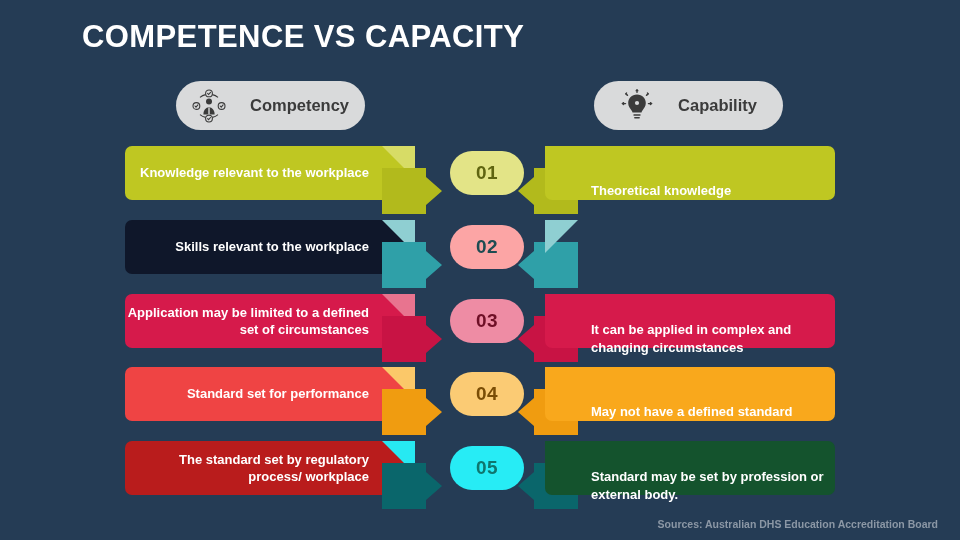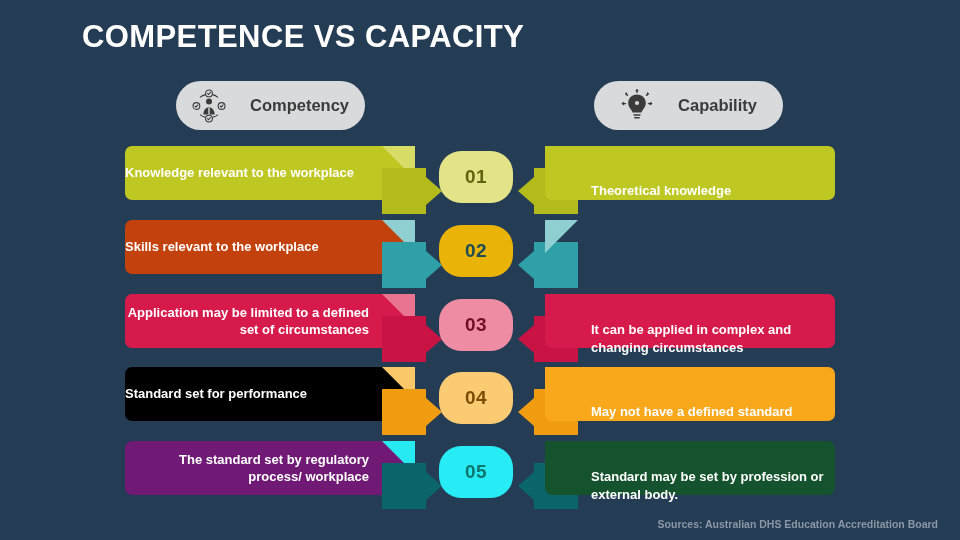--- a/index.html
+++ b/index.html
@@ -78,21 +78,21 @@
     position: absolute;
     top: 0;
     height: 54px;
     border-radius: 7px;
     display: flex;
     align-items: center;
   }
   .bar-left {
     left: 125px;
     width: 290px;
-    justify-content: flex-start;
+    justify-content: flex-end;
     padding-right: 46px;
     border-top-right-radius: 0;
   }
   .bar-right {
     left: 545px;
     width: 290px;
     justify-content: flex-start;
     padding-left: 46px;
     border-top-left-radius: 0;
   }
@@ -123,23 +123,23 @@
     width: 60px;
     height: 46px;
   }
   .tab-left  { left: 382px; }
   .tab-right { left: 518px; }
 
   
   .badge {
     position: absolute;
     top: 5px;
-    left: 439px;
+    left: 450px;
     width: 74px;
-    height: 52px;
+    height: 44px;
     border-radius: 22px;
     display: flex;
     align-items: center;
     justify-content: center;
     font-size: 19px;
     font-weight: bold;
     letter-spacing: 0.5px;
   }
 
   
@@ -248,37 +248,37 @@
       <svg width="33" height="33" viewBox="0 0 33 33">
         <polygon points="0,0 33,0 0,33" fill="#d7dc66"></polygon>
       </svg>
     </div>
 
     <div class="bar bar-right" style="background:#bfc722">
       <div class="bar-text">Theoretical knowledge</div>
     </div>
   </div>
       <div class="row" id="row-1">
-    <div class="bar bar-left" style="background:#c2410c">
+    <div class="bar bar-left" style="background:#0f172a">
       <div class="bar-text">Skills relevant to the workplace</div>
     </div>
 
     <div class="fold fold-left">
       <svg width="33" height="33" viewBox="0 0 33 33">
         <polygon points="0,0 33,0 33,33" fill="#8fcfd2"></polygon>
       </svg>
     </div>
 
     <div class="tab tab-left">
       <svg width="60" height="46" viewBox="0 0 60 46">
         <polygon points="0,0 44,0 44,9 60,23 44,37 44,46 0,46" fill="#2fa0a8"></polygon>
       </svg>
     </div>
 
-    <div class="badge" style="background:#eab308;color:#1d4c52">
+    <div class="badge" style="background:#fca5a5;color:#1d4c52">
       <span>02</span>
     </div>
 
     <div class="tab tab-right">
       <svg width="60" height="46" viewBox="0 0 60 46">
         <polygon points="60,0 16,0 16,9 0,23 16,37 16,46 60,46" fill="#2fa0a8"></polygon>
       </svg>
     </div>
 
     <div class="fold fold-right">
@@ -319,21 +319,21 @@
       <svg width="33" height="33" viewBox="0 0 33 33">
         <polygon points="0,0 33,0 0,33" fill="#e8748f"></polygon>
       </svg>
     </div>
 
     <div class="bar bar-right" style="background:#d61a4b">
       <div class="bar-text">It can be applied in complex and changing circumstances</div>
     </div>
   </div>
       <div class="row" id="row-3">
-    <div class="bar bar-left" style="background:#000000">
+    <div class="bar bar-left" style="background:#ef4444">
       <div class="bar-text">Standard set for performance</div>
     </div>
 
     <div class="fold fold-left">
       <svg width="33" height="33" viewBox="0 0 33 33">
         <polygon points="0,0 33,0 33,33" fill="#fbc869"></polygon>
       </svg>
     </div>
 
     <div class="tab tab-left">
@@ -356,21 +356,21 @@
       <svg width="33" height="33" viewBox="0 0 33 33">
         <polygon points="0,0 33,0 0,33" fill="#fbc869"></polygon>
       </svg>
     </div>
 
     <div class="bar bar-right" style="background:#f9a81c">
       <div class="bar-text">May not have a defined standard</div>
     </div>
   </div>
       <div class="row" id="row-4">
-    <div class="bar bar-left" style="background:#701a75">
+    <div class="bar bar-left" style="background:#b91c1c">
       <div class="bar-text">The standard set by regulatory process/ workplace</div>
     </div>
 
     <div class="fold fold-left">
       <svg width="33" height="33" viewBox="0 0 33 33">
         <polygon points="0,0 33,0 33,33" fill="#27e9f2"></polygon>
       </svg>
     </div>
 
     <div class="tab tab-left">

